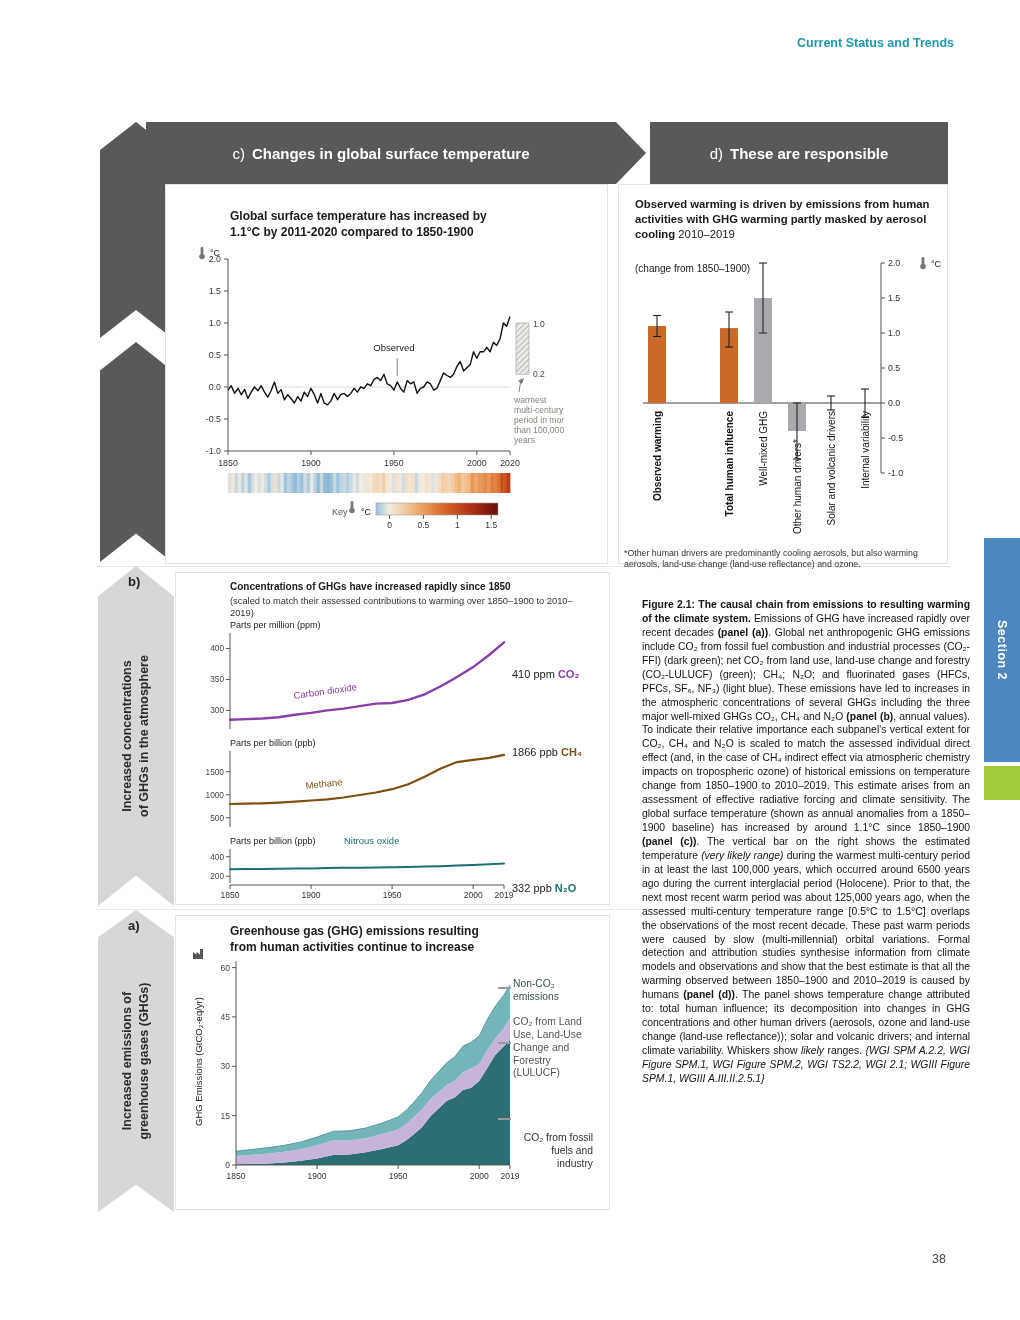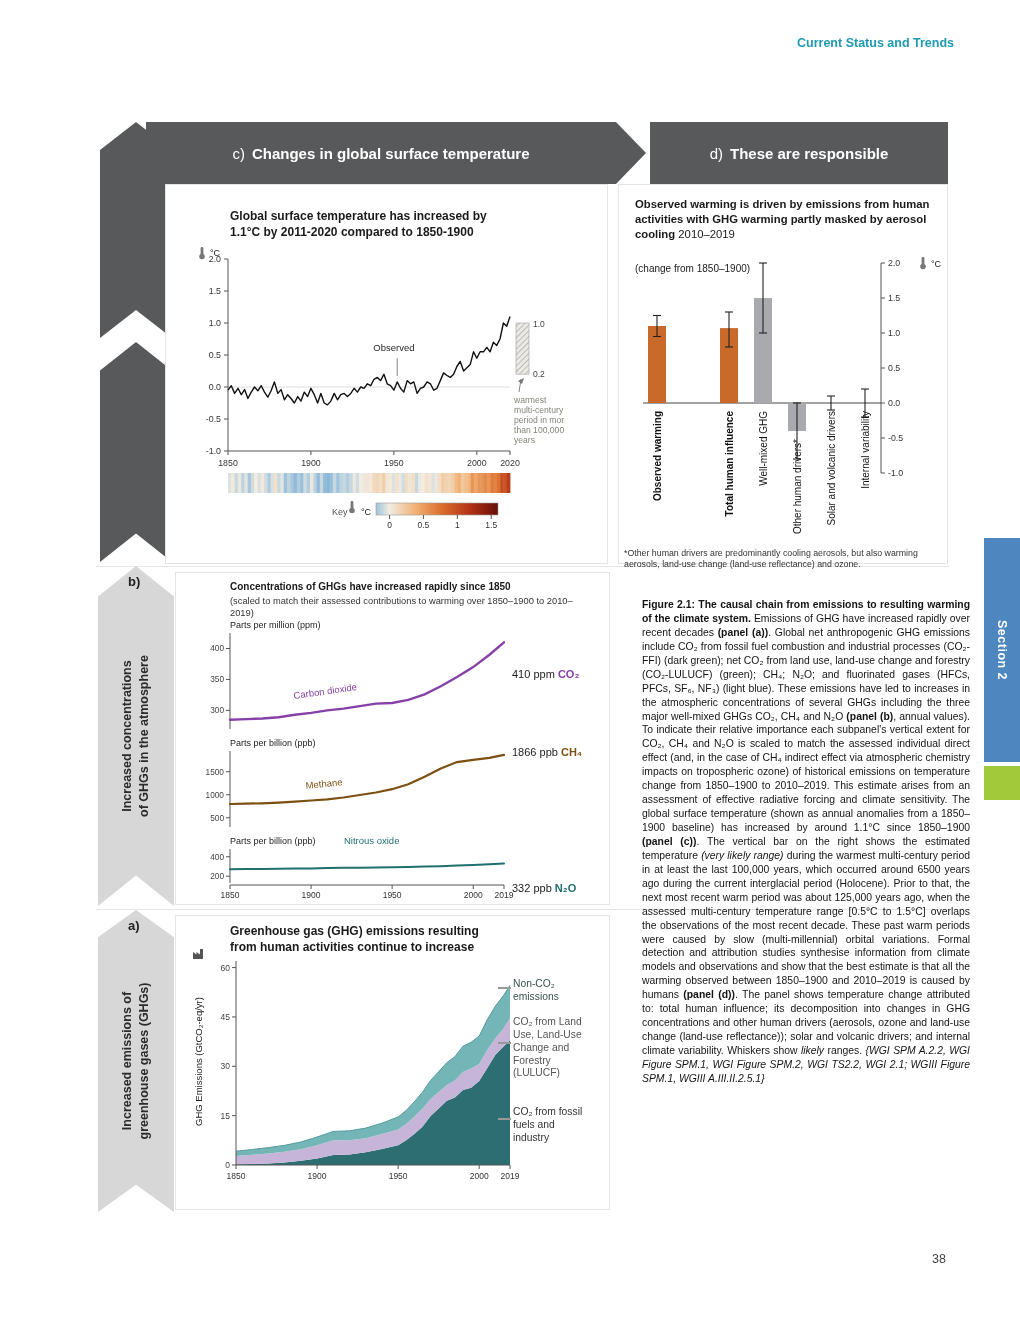--- a/index.html
+++ b/index.html
@@ -44,21 +44,21 @@
   #n2o-value{left:512px;top:882px;text-align:right;}
   #panel-a{left:175px;top:915px;width:435px;height:295px;}
   .a-title{position:absolute;left:54px;top:8px;font-size:12px;font-weight:bold;line-height:1.3;}
   .a-ylabel{position:absolute;left:-58px;top:140px;width:160px;text-align:center;font-size:9.5px;
             transform:rotate(-90deg);color:#222;}
   #factory-icon{position:absolute;left:16px;top:30px;}
   #emis-svg{position:absolute;left:30px;top:37px;width:320px;height:238px;}
   .legend{position:absolute;font-size:10.3px;line-height:1.25;}
   #legend-nonco2{left:513px;top:978px;width:80px;color:#39514f;}
   #legend-lulucf{left:513px;top:1016px;width:86px;color:#555;}
-  #legend-fossil{left:513px;top:1106px;width:80px;color:#333;}
+  #legend-fossil{left:513px;top:1132px;width:80px;color:#333;text-align:right;}
   .leader{position:absolute;height:1.5px;background:#999;}
   #lead1{left:498px;top:987px;width:13px;}
   #lead2{left:498px;top:1042px;width:13px;}
   #lead3{left:498px;top:1118px;width:13px;}
   .tag{position:absolute;font-weight:bold;font-size:13px;color:#222;}
   #tag-b{left:128px;top:574px;}
   #tag-a{left:128px;top:918px;}
   #caption{position:absolute;left:622px;top:598px;width:328px;font-size:10.4px;line-height:1.34;
            text-align:justify;color:#141414;margin-left:20px;}
   #section-tab{position:absolute;left:984px;top:538px;width:36px;height:224px;background:#4e86c0;

